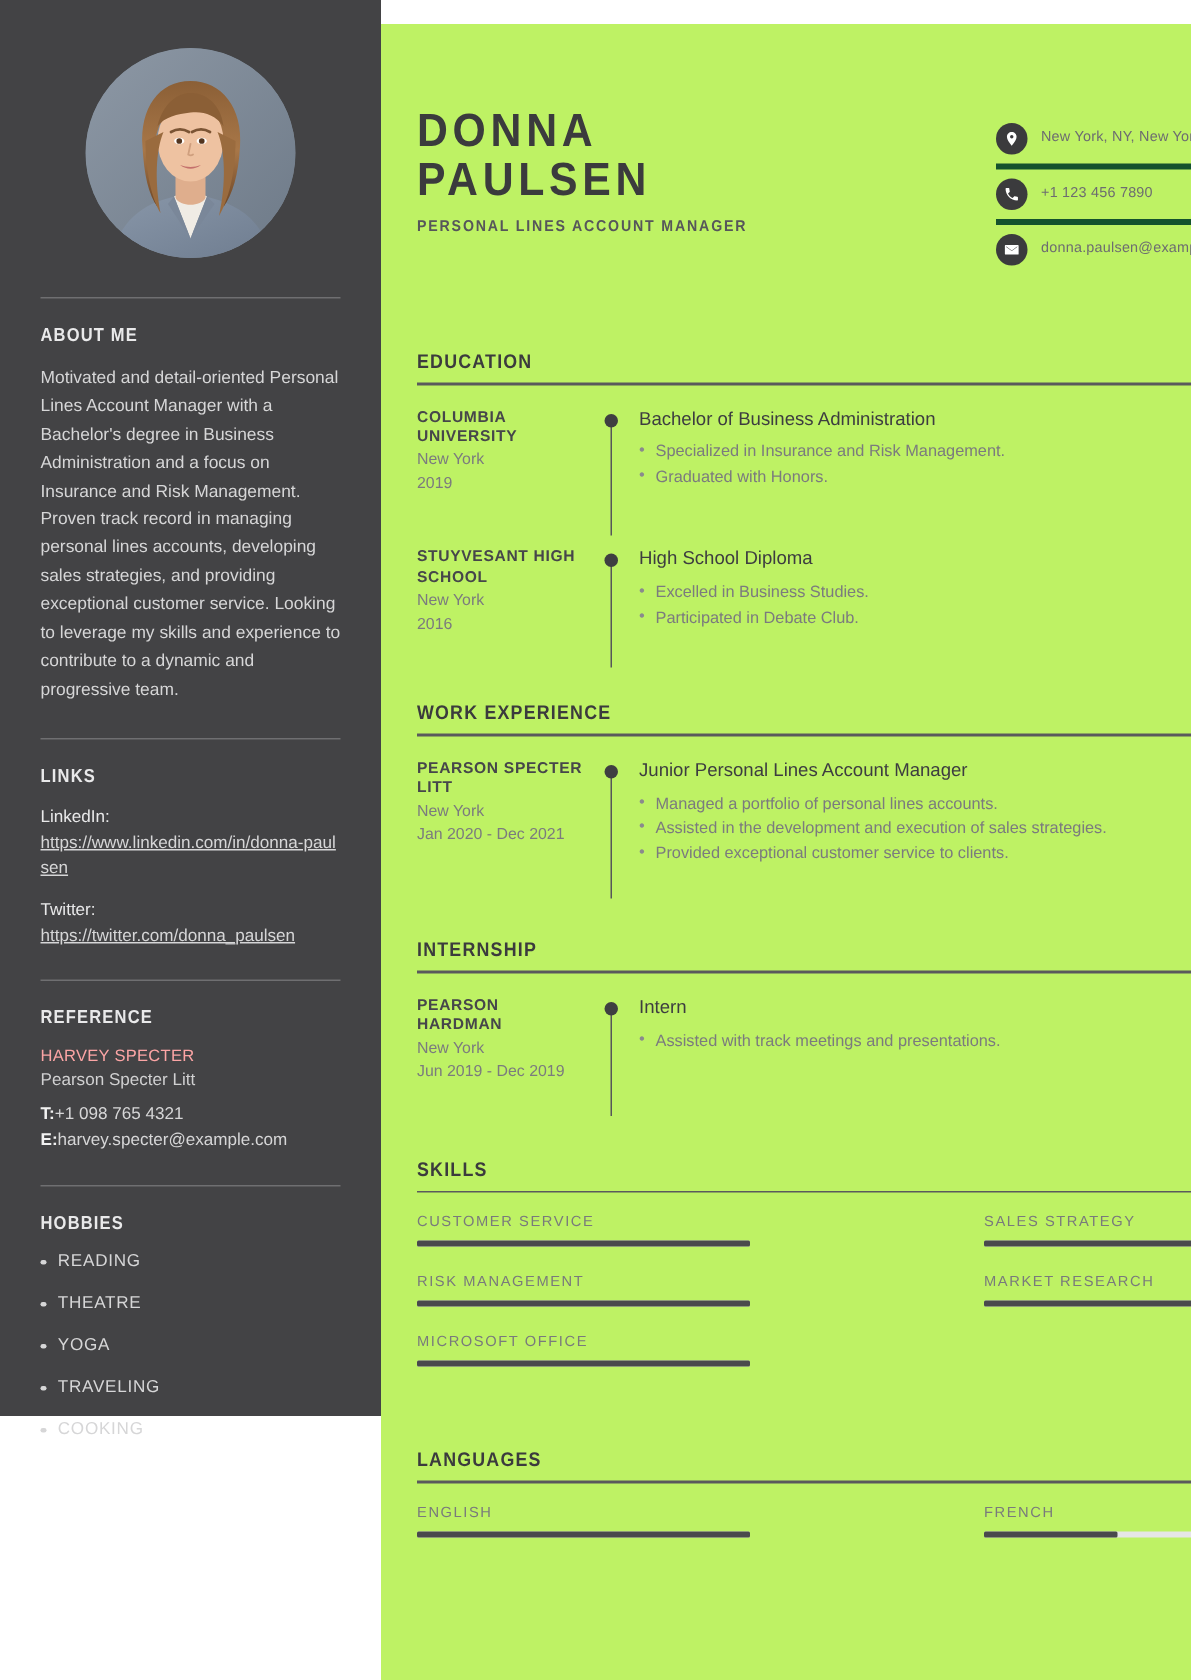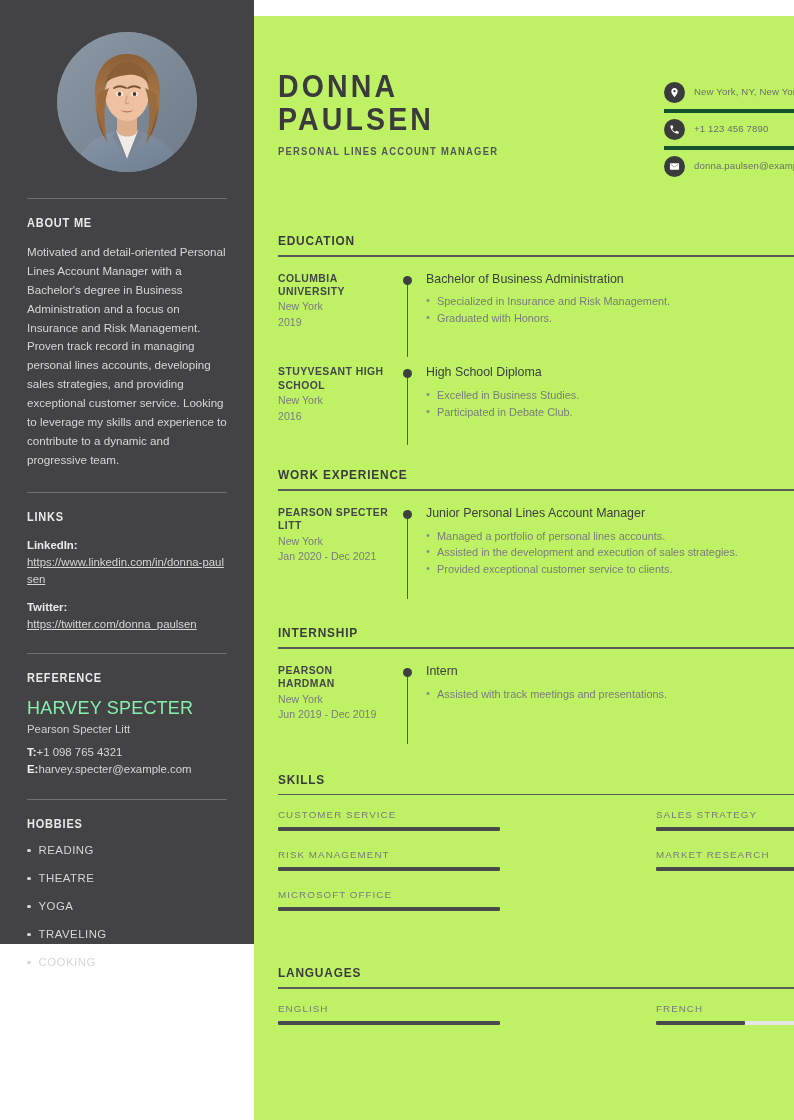--- a/index.html
+++ b/index.html
@@ -65,36 +65,36 @@
   .about-text {
     font-size: 11.6px;
     line-height: 1.63;
     color: #d6d6d7;
     font-family: "Liberation Sans", sans-serif;
   }
 
   .link-block { margin-bottom: 11px; }
   .link-label {
     font-size: 11.4px;
-    font-weight: 700;
+    font-weight: 400;
     color: #e9e9ea;
     line-height: 1.5;
   }
   .link-url {
     font-size: 11.4px;
     color: #d6d6d7;
     text-decoration: underline;
     line-height: 1.5;
     word-break: break-all;
     display: block;
   }
 
   .ref-name {
-    font-size: 18px;
-    color: #86efac;
+    font-size: 11px;
+    color: #fca5a5;
     letter-spacing: 0.2px;
     margin-bottom: 4px;
     font-weight: 400;
   }
   .ref-company {
     font-size: 11.4px;
     color: #d0d0d1;
     margin-bottom: 9px;
   }
   .ref-line {

